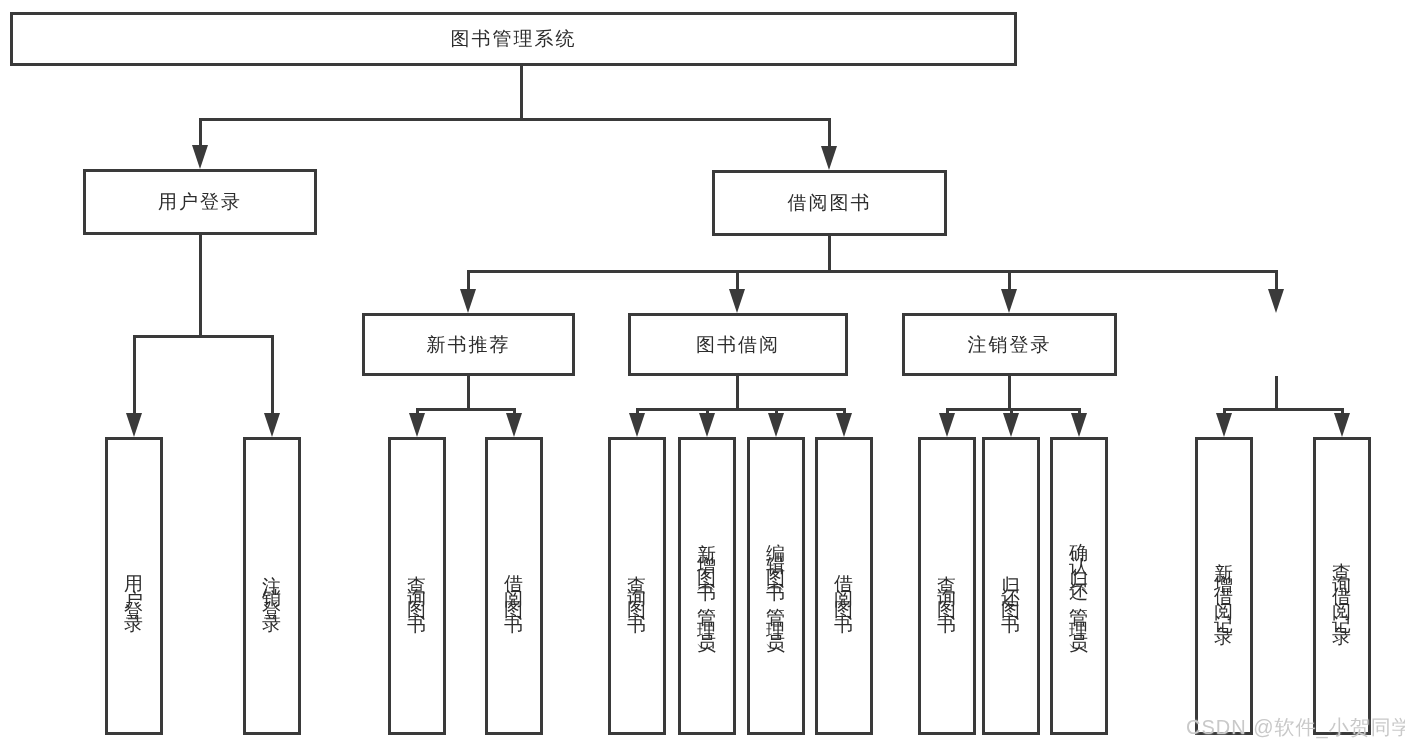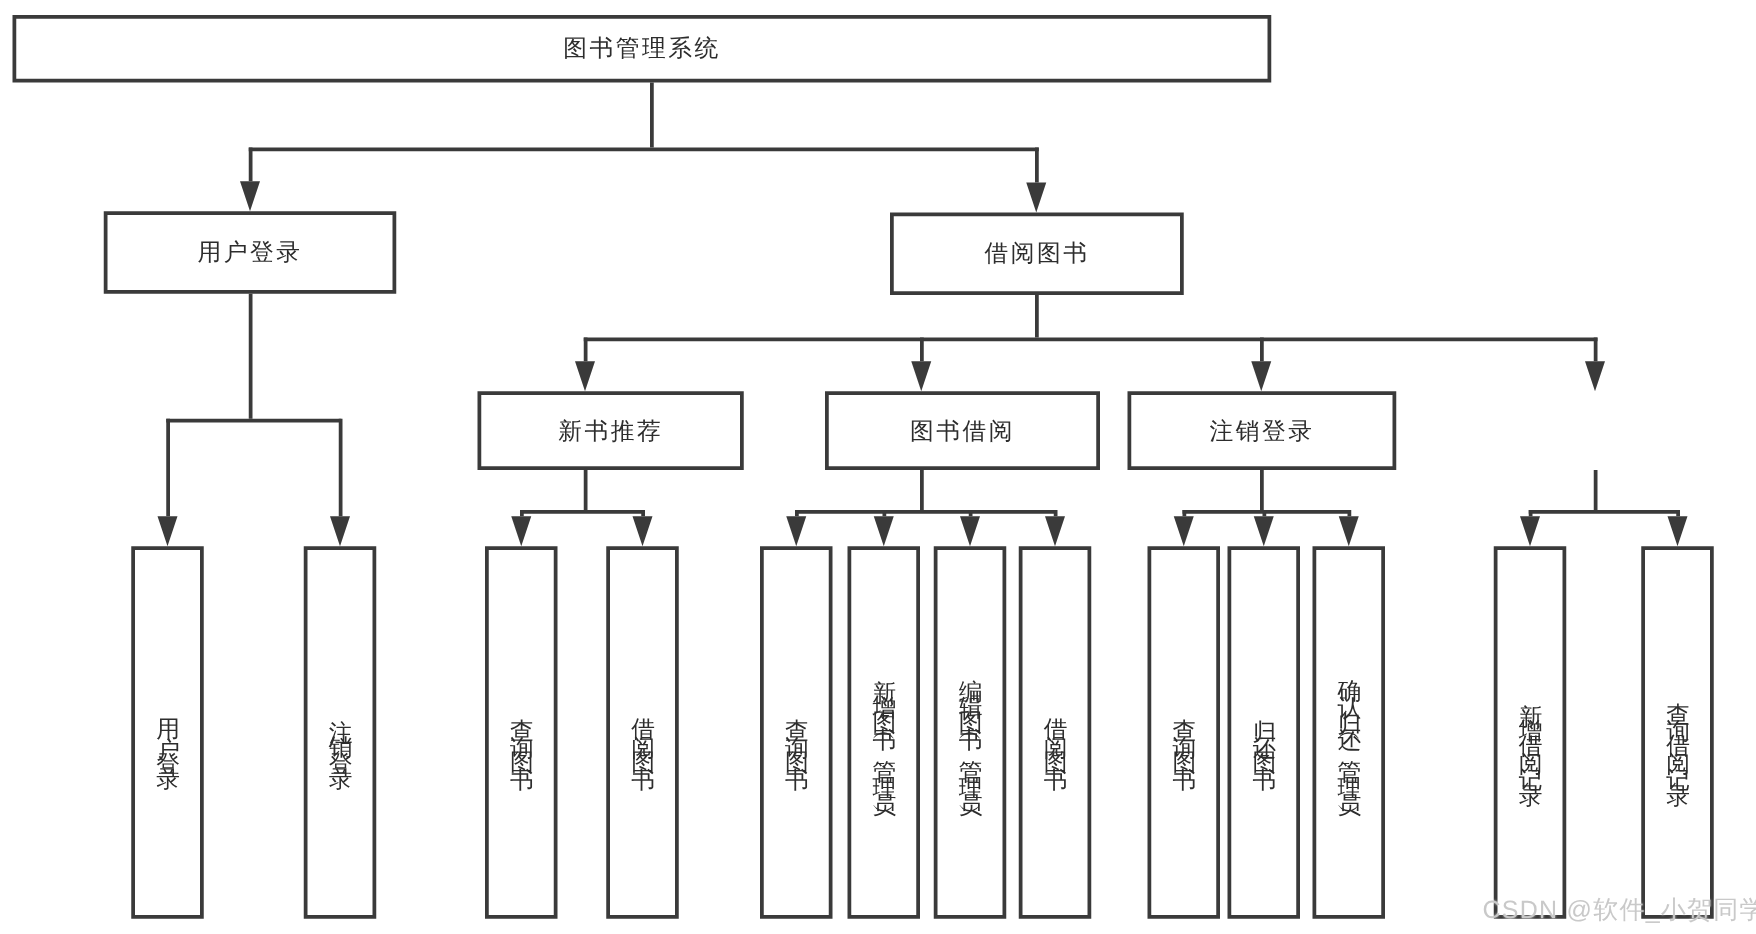--- a/index.html
+++ b/index.html
@@ -43,25 +43,25 @@
   </div>
 
   <div class="hbox" style="left:83px;top:169px;width:228px;height:60px">
     <span>用户登录</span>
   </div>
 
   <div class="hbox" style="left:712px;top:170px;width:229px;height:60px">
     <span>借阅图书</span>
   </div>
 
-  <div class="hbox" style="left:382px;top:313px;width:207px;height:57px">
+  <div class="hbox" style="left:362px;top:313px;width:207px;height:57px">
     <span>新书推荐</span>
   </div>
 
-  <div class="hbox" style="left:660px;top:313px;width:214px;height:57px">
+  <div class="hbox" style="left:628px;top:313px;width:214px;height:57px">
     <span>图书借阅</span>
   </div>
 
   <div class="hbox" style="left:902px;top:313px;width:209px;height:57px">
     <span>注销登录</span>
   </div>
 
 
   <div class="leaf" style="left:105px">
     <span class="vtext">用户登录</span>

